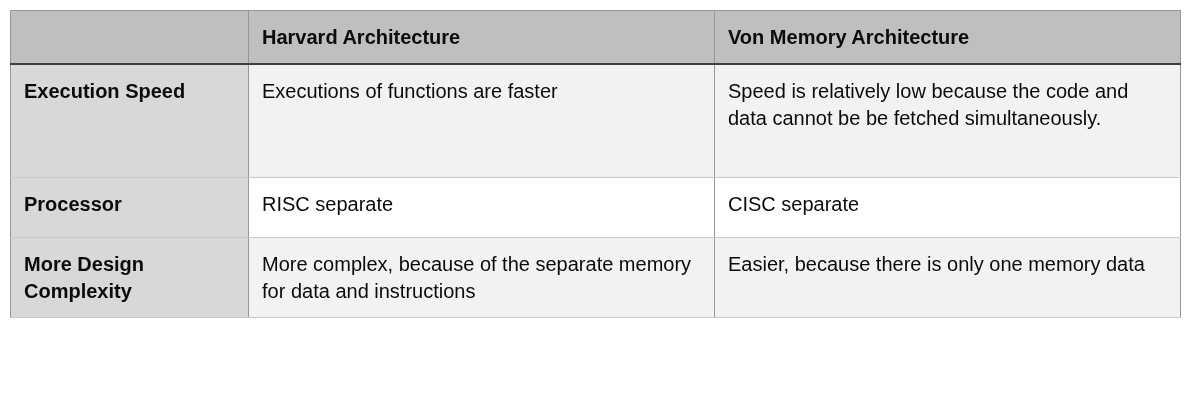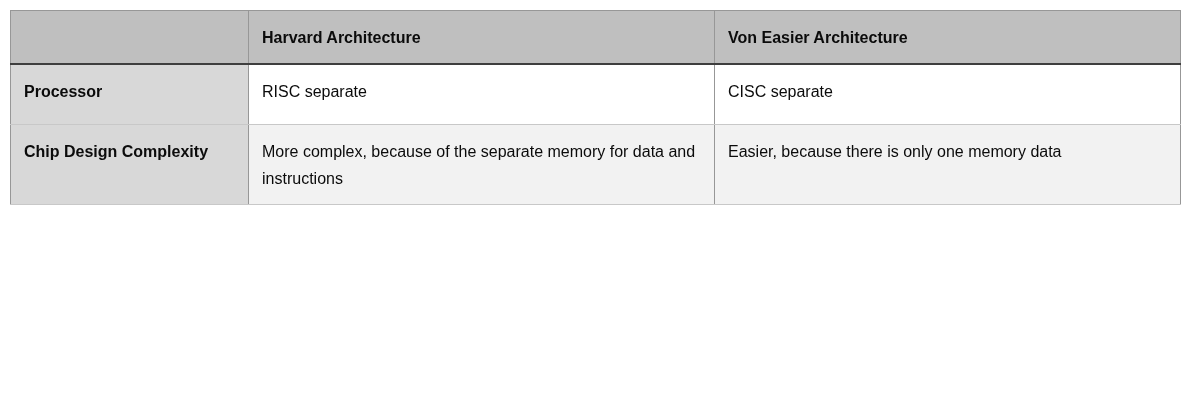--- a/index.html
+++ b/index.html
@@ -35,21 +35,21 @@
   col.c-von     { width: 466px; }
 
   th, td {
     border-left: 1px solid var(--border);
     border-right: 1px solid var(--border);
     border-top: 1px solid var(--row-divider);
     border-bottom: 1px solid var(--row-divider);
     vertical-align: top;
     text-align: left;
     padding: 13px 13px 12px 13px;
-    font-size: 16px;
+    font-size: 20px;
     line-height: 27px;
     overflow: hidden;
   }
   thead th {
     background: var(--header-bg);
     border-bottom: 2px solid var(--header-divider);
     border-top: 1px solid var(--border);
     font-weight: bold;
   }
   tbody th.row-label {
@@ -72,29 +72,34 @@
   <table class="compare">
     <colgroup>
       <col class="c-label">
       <col class="c-harvard">
       <col class="c-von">
     </colgroup>
     <thead>
       <tr class="hdr">
         <th></th>
         <th>Harvard Architecture</th>
-        <th>Von Easier Architecture</th>
+        <th>Von Memory Architecture</th>
       </tr>
     </thead>
     <tbody>
+      <tr class="r1 alt">
+        <th class="row-label">Execution Speed</th>
+        <td>Executions of functions are faster</td>
+        <td>Speed is relatively low because the code and data cannot be be fetched simultaneously.</td>
+      </tr>
       <tr class="r2">
         <th class="row-label">Processor</th>
         <td>RISC separate</td>
         <td>CISC separate</td>
       </tr>
       <tr class="r3 alt">
-        <th class="row-label">Chip Design Complexity</th>
+        <th class="row-label">More Design Complexity</th>
         <td>More complex, because of the separate memory for data and instructions</td>
         <td>Easier, because there is only one memory data</td>
       </tr>
     </tbody>
   </table>
 </div>
 
 </body></html>

